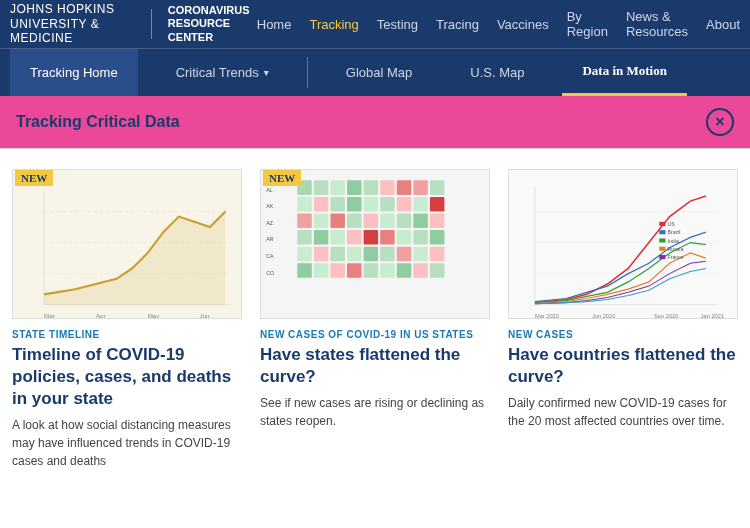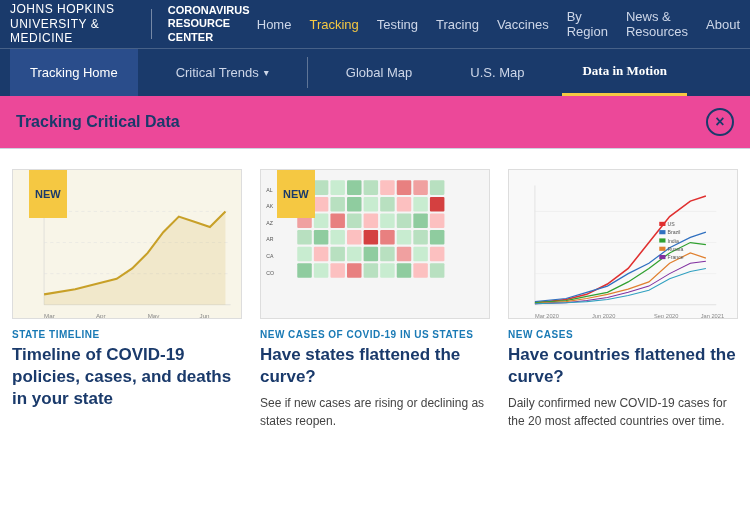--- a/index.html
+++ b/index.html
@@ -147,27 +147,28 @@
       width: 100%;
       height: 150px;
       background: #f0f0f0;
       position: relative;
       overflow: hidden;
       border: 1px solid #ddd;
     }
     .new-badge {
       position: absolute;
       top: 0;
-      left: 16px;
+      left: 2px;
       background: #f5c842;
       color: #1a3a6b;
       font-size: 11px;
       font-weight: bold;
-      padding: 18px 6px;
+      padding: 2px 6px;
       z-index: 2;
+      font-family: Liberation Serif, serif;
     }
     .card-category {
       font-size: 10px;
       color: #1a7ab5;
       text-transform: uppercase;
       letter-spacing: 0.5px;
       margin-top: 10px;
       font-weight: bold;
     }
     .card-title {
@@ -251,20 +252,21 @@
           <polygon points="30,120 60,115 80,110 100,105 115,95 130,80 145,60 160,45 175,50 190,55 205,40 205,130 30,130" fill="rgba(200,160,40,0.15)"></polygon>
 
           <text x="30" y="143" font-size="6" fill="#888">Mar</text>
           <text x="80" y="143" font-size="6" fill="#888">Apr</text>
           <text x="130" y="143" font-size="6" fill="#888">May</text>
           <text x="180" y="143" font-size="6" fill="#888">Jun</text>
         </svg>
       </div>
       <div class="card-category">STATE TIMELINE</div>
       <div class="card-title">Timeline of COVID-19 policies, cases, and deaths in your state</div>
+      <div class="card-desc">A look at how social distancing measures may have influenced trends in COVID-19 cases and deaths</div>
     </div>
 
     <div class="card">
       <div class="card-image">
         <div class="new-badge">NEW</div>
         
         <svg viewBox="0 0 220 150" xmlns="http://www.w3.org/2000/svg">
           <rect width="220" height="150" fill="#f5f5f5"></rect>
 
           <g transform="translate(5,5)">

